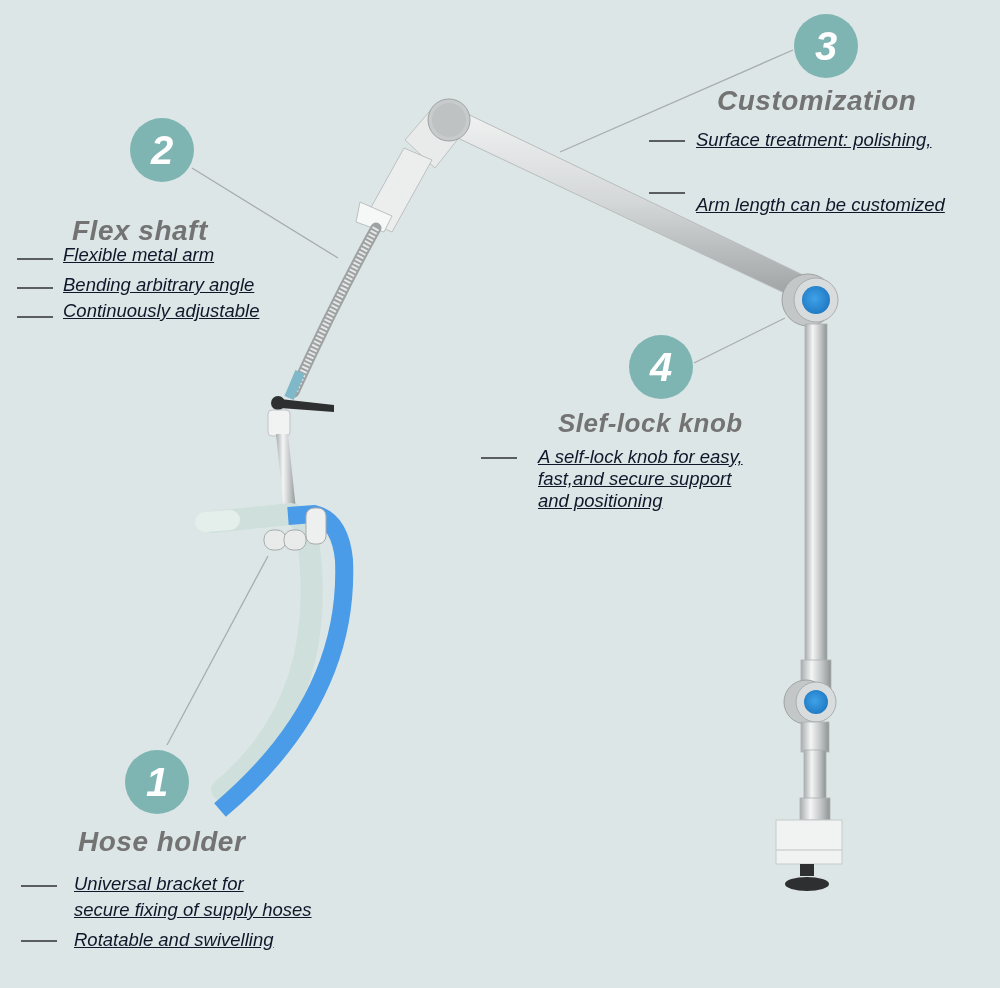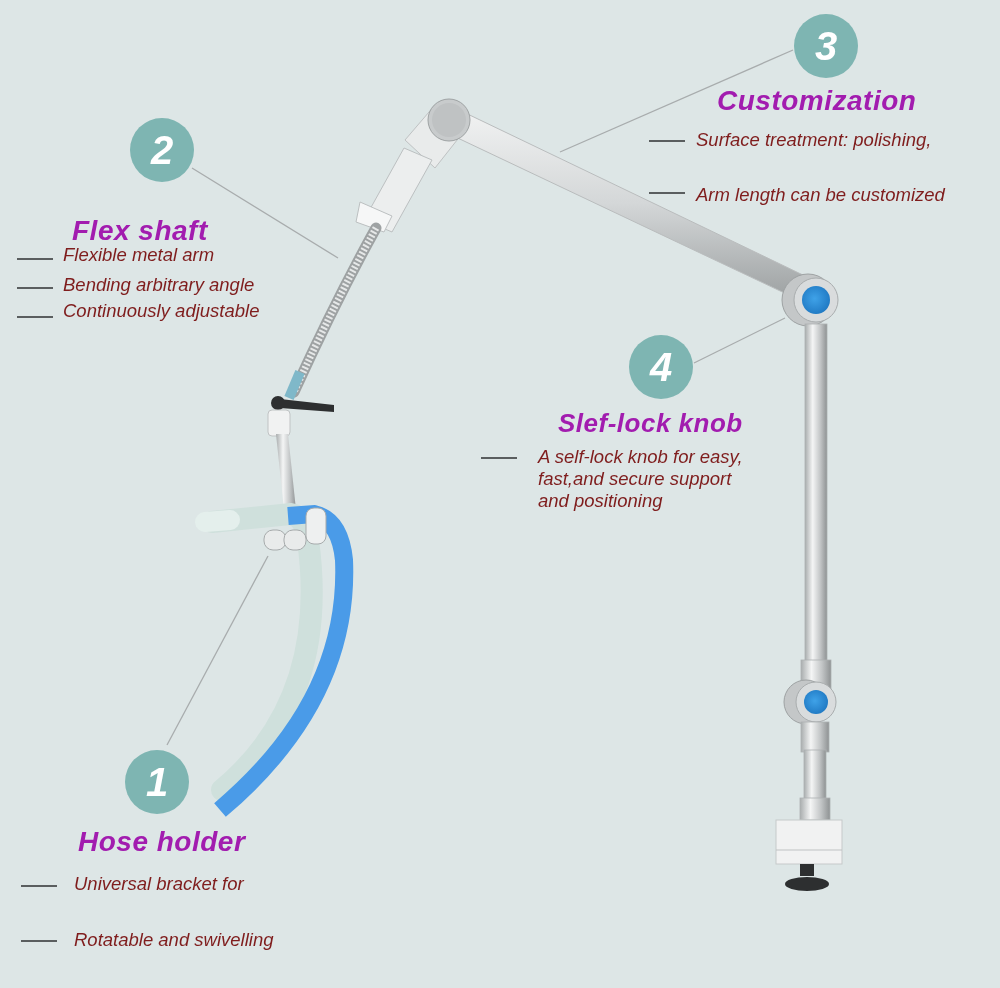--- a/index.html
+++ b/index.html
@@ -10,25 +10,25 @@
   }
   .stage { position: absolute; left: 0; top: 0; width: 1000px; height: 988px; }
   svg.art { position: absolute; left: 0; top: 0; }
   .badge {
     position: absolute; width: 64px; height: 64px; border-radius: 50%;
     background: #7eb5b2; color: #fff; display: flex; align-items: center; justify-content: center;
     font-family: "Liberation Sans", sans-serif; font-style: italic; font-weight: bold; font-size: 40px;
   }
   .title {
     position: absolute; font-family: "Liberation Sans", sans-serif; font-weight: bold; font-style: italic;
-    color: #a21caf; font-size: 28px; letter-spacing: 0.5px; white-space: nowrap;
+    color: #737373; font-size: 28px; letter-spacing: 0.5px; white-space: nowrap;
   }
   .item {
     position: absolute; font-family: "Liberation Sans", sans-serif; font-style: italic;
-    color: #7f1d1d; font-size: 18.5px; line-height: 22px; white-space: nowrap;
+    color: #0f172a; font-size: 18.5px; line-height: 22px; white-space: nowrap; text-decoration: underline;
   }
   .dash { position: absolute; height: 1.5px; background: #5a5e5f; width: 36px; }
 </style>
 </head>
 <body>
 
 <div class="stage">
 
   <svg class="art" width="1000" height="988" viewBox="0 0 1000 988">
     <defs>
@@ -135,33 +135,34 @@
   <div class="dash" style="left:17px; top:316px;"></div>
   <div class="item" style="left:63px; top:300px;">Continuously adjustable</div>
 
   <div class="badge" style="left:794px; top:14px;">
     <span>3</span>
   </div>
   <div class="title" style="left:717px; top:85px;">Customization</div>
   <div class="dash" style="left:649px; top:140px;"></div>
   <div class="item" style="left:696px; top:129px;">Surface treatment: polishing,</div>
   <div class="dash" style="left:649px; top:192px;"></div>
-  <div class="item" style="left:696px; top:184px;">Arm length can be customized</div>
+  <div class="item" style="left:696px; top:194px;">Arm length can be customized</div>
 
   <div class="badge" style="left:629px; top:335px;">
     <span>4</span>
   </div>
   <div class="title" style="left:558px; top:408px; font-size:26px;">Slef-lock knob</div>
   <div class="dash" style="left:481px; top:457px;"></div>
   <div class="item" style="left:538px; top:446px;">A self-lock knob for easy,</div>
   <div class="item" style="left:538px; top:468px;">fast,and secure support</div>
   <div class="item" style="left:538px; top:490px;">and positioning</div>
 
   <div class="badge" style="left:125px; top:750px;">
     <span>1</span>
   </div>
   <div class="title" style="left:78px; top:826px;">Hose holder</div>
   <div class="dash" style="left:21px; top:885px;"></div>
   <div class="item" style="left:74px; top:873px;">Universal bracket for</div>
+  <div class="item" style="left:74px; top:899px;">secure fixing of supply hoses</div>
   <div class="dash" style="left:21px; top:940px;"></div>
   <div class="item" style="left:74px; top:929px;">Rotatable and swivelling</div>
 
 </div>
 
 </body></html>

